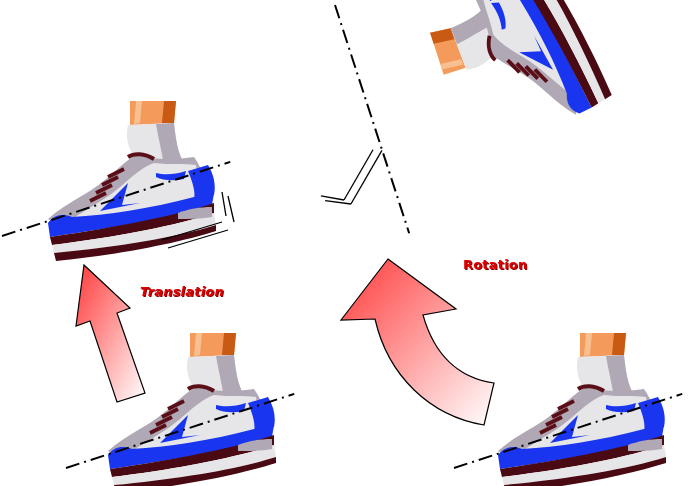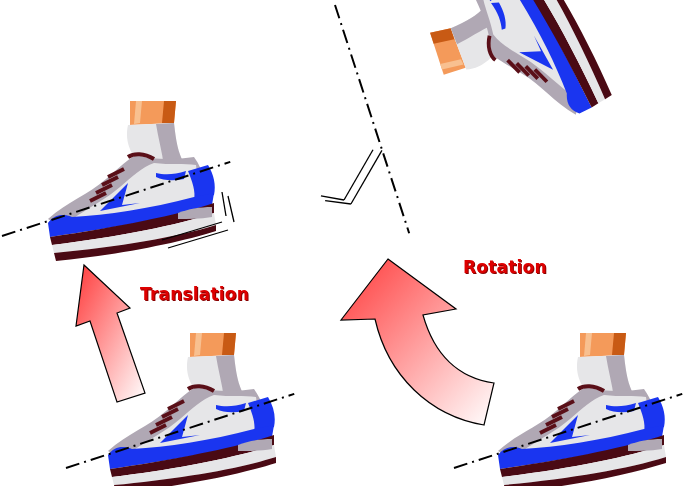--- a/index.html
+++ b/index.html
@@ -3,21 +3,21 @@
 <meta charset="utf-8">
 <style>
   html, body { margin: 0; padding: 0; background: #ffffff; }
   body { width: 696px; height: 486px; position: relative; overflow: hidden; font-family: "DejaVu Sans", sans-serif; }
   .stage { position: absolute; left: 0; top: 0; width: 696px; height: 486px; }
   .label {
     position: absolute;
     color: #dd0000;
     font-family: "DejaVu Sans", sans-serif;
     font-weight: bold;
-    font-size: 17px;
+    font-size: 13px;
     letter-spacing: 0.2px;
     text-shadow: 1px 1px 0 #8a0000;
     white-space: nowrap;
   }
 </style>
 </head>
 <body>
 
 <svg class="stage" width="696" height="486" viewBox="0 0 696 486" xmlns="http://www.w3.org/2000/svg">
   <defs>
@@ -111,14 +111,14 @@
   </g>
   <g transform="translate(454,468) rotate(-18)">
     <use href="#axis"></use>
   </g>
 
   <path d="M84 265 L130 308 L117 313 L145 393 L117 402 L90 321 L76 326 Z" fill="url(#arrowGradA)" stroke="#000" stroke-width="1.2"></path>
 
   <path d="M388 259 L456 309 L423 315 C434 354 458 378 494 383 L484 425 C430 416 388 376 375 319 L341 320 Z" fill="url(#arrowGradB)" stroke="#000" stroke-width="1.2"></path>
 </svg>
 
-<div class="label" style="left:140px; top:284px;">Translation</div>
+<div class="label" style="left:140px; top:284px;font-style:italic;">Translation</div>
 <div class="label" style="left:463px; top:257px;">Rotation</div>
 
 </body></html>

